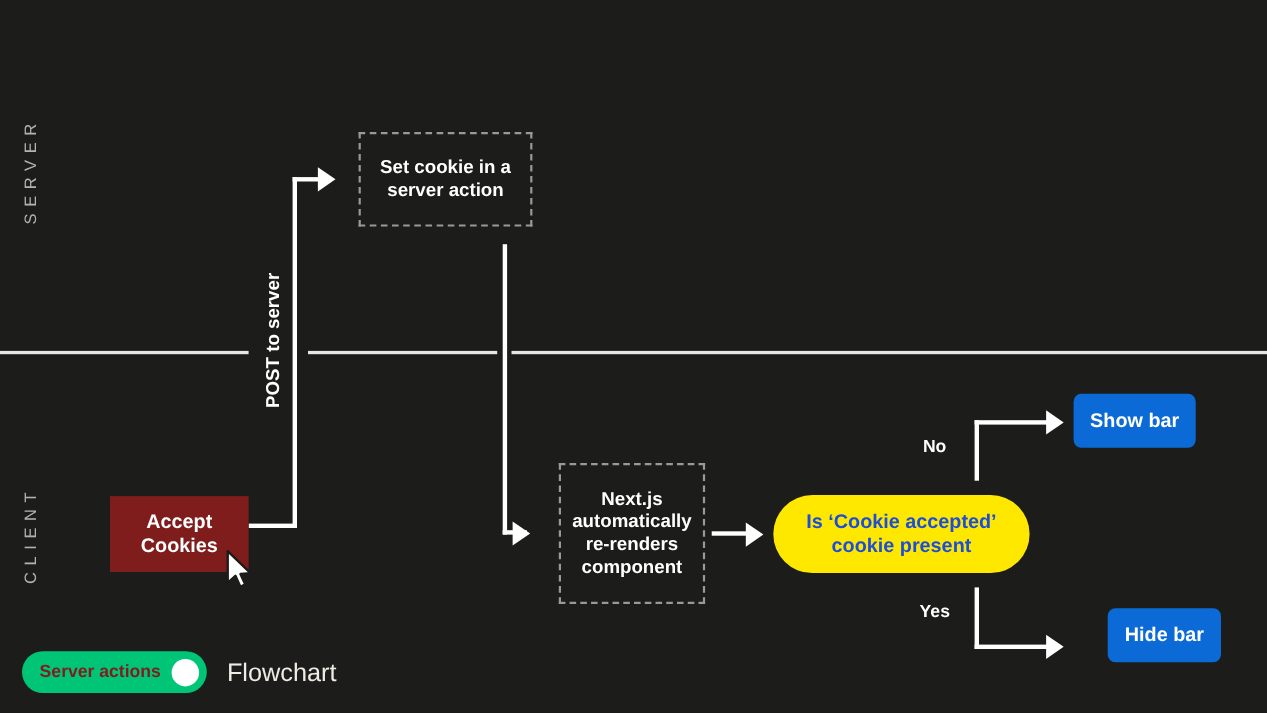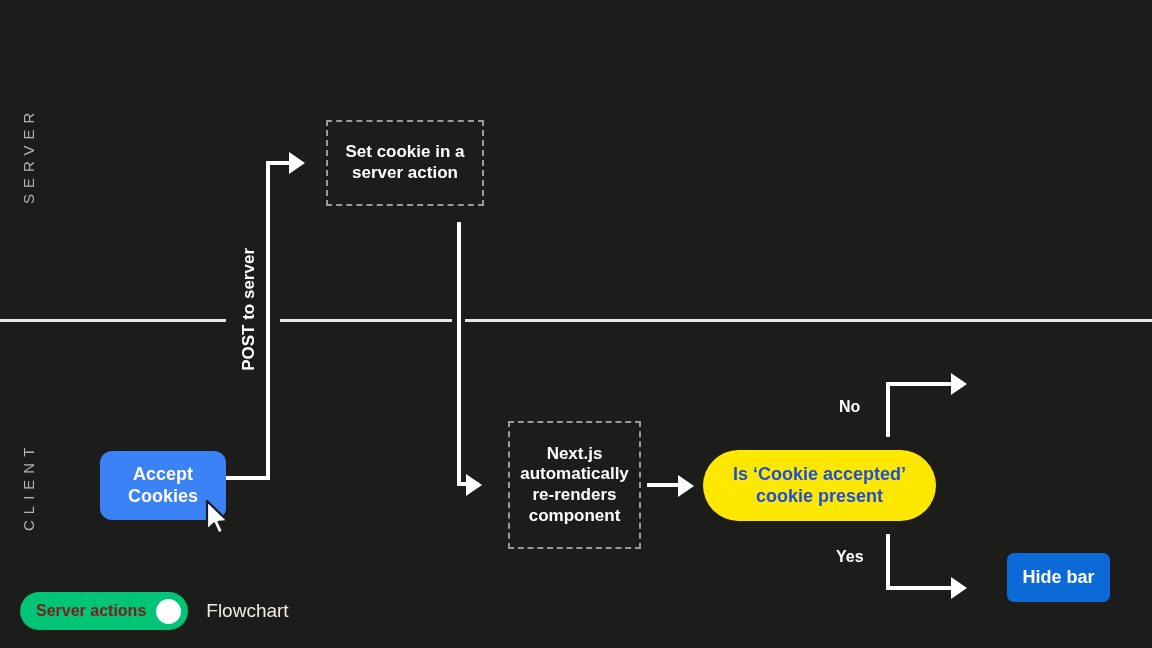--- a/index.html
+++ b/index.html
@@ -66,25 +66,25 @@
   #node-set-cookie {
     left: 326px; top: 120px; width: 158px; height: 86px;
   }
   #node-rerender {
     left: 508px; top: 421px; width: 133px; height: 128px;
     font-size: 17px;
   }
 
   #node-accept {
     left: 100px; top: 451px; width: 126px; height: 69px;
-    background: #3b82f6;
+    background: #7f1d1d;
     color: #ffffff;
     font-weight: 700;
     font-size: 18px;
-    border-radius: 12px;
+    border-radius: 0;
   }
 
   #node-decision {
     left: 703px; top: 450px; width: 233px; height: 71px;
     background: #ffe800;
     color: #1d4ed8;
     font-weight: 700;
     font-size: 18px;
     border-radius: 36px;
   }
@@ -164,21 +164,21 @@
     font-weight: 700;
     font-size: 16px;
   }
   #toggle-knob {
     width: 25px; height: 25px;
     border-radius: 50%;
     background: #ffffff;
   }
   #footer-caption {
     color: #efece6;
-    font-size: 19px;
+    font-size: 23px;
     font-weight: 400;
   }
 </style>
 </head>
 <body>
 
 <div id="stage">
 
   <div class="lane-label" id="lane-server">SERVER</div>
   <div class="lane-label" id="lane-client">CLIENT</div>
@@ -213,20 +213,21 @@
   <div class="edge-label" style="left:836px; top:548px;">Yes</div>
 
   <div class="node dashed" id="node-set-cookie">Set cookie in a server action</div>
 
   <div class="node" id="node-accept">Accept Cookies</div>
 
   <div class="node dashed" id="node-rerender">Next.js automatically re-renders component</div>
 
   <div class="node" id="node-decision">Is ‘Cookie accepted’ cookie present</div>
 
+  <div class="node btn-blue" id="node-show-bar">Show bar</div>
 
   <div class="node btn-blue" id="node-hide-bar">Hide bar</div>
 
   <svg id="cursor" viewBox="0 0 26 36">
     <path d="M2 1 L2 30 L9 23.5 L13.5 33.5 L18 31.3 L13.6 21.8 L23 21.2 Z" fill="#ffffff" stroke="#1c1c1a" stroke-width="2.2" stroke-linejoin="round"></path>
   </svg>
 
   <div id="footer">
     <div id="toggle-server-actions">
       <span id="toggle-label">Server actions</span>

